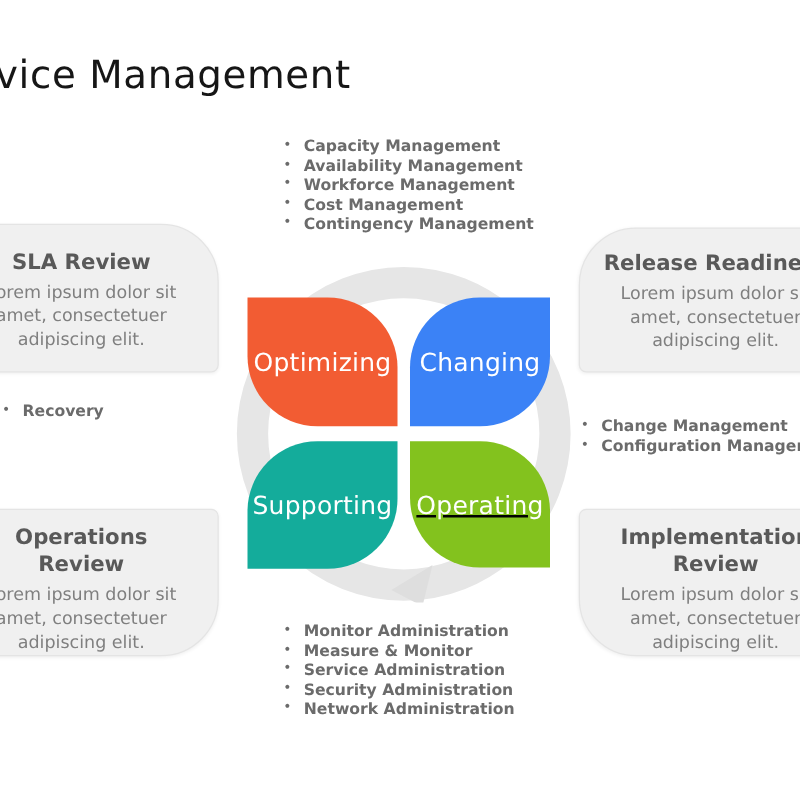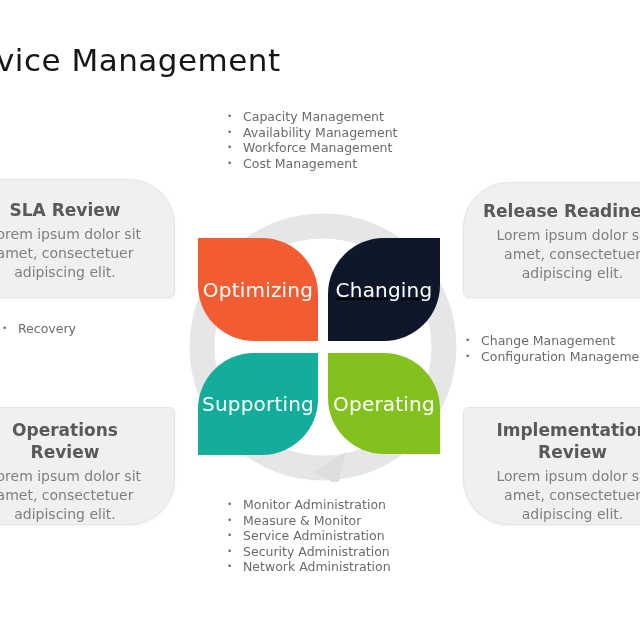--- a/index.html
+++ b/index.html
@@ -25,38 +25,38 @@
     white-space:pre-line;margin:0 0 4px 0;
   }
   .box-body{
     font-size:14px;color:#7f7f7f;line-height:19px;white-space:pre-line;margin:0;
   }
   
   .bullet-list{
     position:absolute;margin:0;padding:0;list-style:none;
     font-size:12.5px;color:#6b6b6b;
   }
-  .bullet-list li{position:relative;padding-left:17px;line-height:15.6px;white-space:nowrap;}
+  .bullet-list li{position:relative;padding-left:17px;line-height:15.6px;white-space:nowrap;font-weight:bold;}
   .bullet-list li::before{
     content:"•";position:absolute;left:1px;top:0;font-size:9px;line-height:15.6px;color:#6b6b6b;
   }
   .list-top{left:226px;top:109px;}
   .list-left{left:1px;top:321px;}
   .list-right{left:464px;top:333px;}
   .list-bottom{left:226px;top:497px;}
   
   .ring-svg{position:absolute;left:188px;top:212px;width:270px;height:270px;z-index:1;}
   .petal{
     position:absolute;z-index:2;display:flex;align-items:center;justify-content:center;
   }
   .petal-label{font-size:20px;color:#ffffff;letter-spacing:.2px;}
   .petal-optimizing{left:198px;top:238px;width:120px;height:103px;border-radius:0 56px 0 56px;}
   .petal-changing  {left:328px;top:238px;width:112px;height:103px;border-radius:56px 0 56px 0;}
   .petal-supporting{left:198px;top:353px;width:120px;height:102px;border-radius:56px 0 56px 0;}
-  .petal-operating {left:328px;top:353px;width:112px;height:101px;border-radius:0 56px 0 56px;}
+  .petal-operating {left:328px;top:353px;width:112px;height:101px;border-radius:0 56px 0 56px;text-decoration:underline;}
 </style>
 </head>
 <body>
 
 <div class="stage">
 
   <div class="slide-title">vice Management</div>
 
   <div class="corner-box box-tl">
     <div class="box-heading">SLA Review</div>
@@ -83,20 +83,21 @@
     <div class="box-body">Lorem ipsum dolor sit
 amet, consectetuer
 adipiscing elit.</div>
   </div>
 
   <ul class="bullet-list list-top">
       <li>Capacity Management</li>
       <li>Availability Management</li>
       <li>Workforce Management</li>
       <li>Cost Management</li>
+      <li>Contingency Management</li>
     </ul>
   <ul class="bullet-list list-left">
       <li>Recovery</li>
     </ul>
   <ul class="bullet-list list-right">
       <li>Change Management</li>
       <li>Configuration Management</li>
     </ul>
   <ul class="bullet-list list-bottom">
       <li>Monitor Administration</li>
@@ -107,21 +108,21 @@
     </ul>
 
   <svg class="ring-svg" viewBox="0 0 270 270">
     <circle cx="135" cy="135" r="121" fill="none" stroke-width="25" stroke="#e6e6e6"></circle>
     <polygon points="125,260 158,240 150,273" fill="#dedede"></polygon>
   </svg>
 
   <div class="petal petal-optimizing" style="background-color: rgb(242, 92, 51);">
     <span class="petal-label">Optimizing</span>
   </div>
-  <div class="petal petal-changing" style="background-color: #0f172a; text-decoration: underline;">
+  <div class="petal petal-changing" style="background-color: #3b82f6;">
     <span class="petal-label">Changing</span>
   </div>
   <div class="petal petal-supporting" style="background-color: rgb(20, 172, 155);">
     <span class="petal-label">Supporting</span>
   </div>
   <div class="petal petal-operating" style="background-color: rgb(131, 194, 30);">
     <span class="petal-label">Operating</span>
   </div>
 
 </div>

